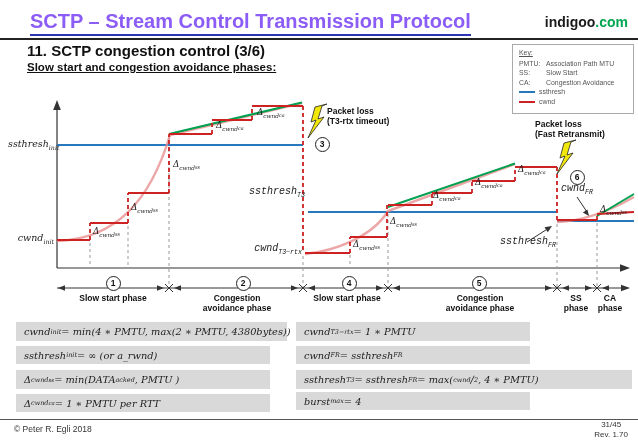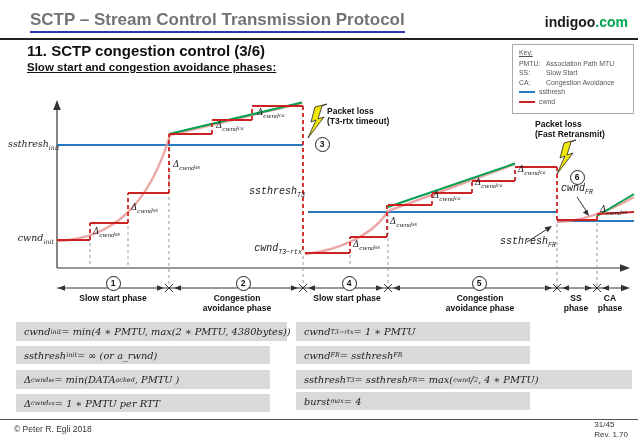--- a/index.html
+++ b/index.html
@@ -1,20 +1,20 @@
 <!DOCTYPE html>
 <html><head>
 <meta charset="utf-8">
 <style>
   html,body{margin:0;padding:0;background:#e8e8e8;}
   .slide{position:relative;width:638px;height:442px;background:#fff;overflow:hidden;
          font-family:"Liberation Sans",sans-serif;color:#111;}
   
-  .hdr-title{position:absolute;left:30px;top:10px;font-size:17px;font-weight:bold;
-             color:#737373;border-bottom:2px solid #2D35B5;padding-bottom:1px;white-space:nowrap;}
+  .hdr-title{position:absolute;left:30px;top:10px;font-size:20px;font-weight:bold;
+             color:#8b5cf6;border-bottom:2px solid #2D35B5;padding-bottom:1px;white-space:nowrap;}
   .brand{position:absolute;right:10px;top:14px;font-size:14px;font-weight:bold;color:#1a1a1a;}
   .brand .tld{color:#00A650;}
   .hdr-rule{position:absolute;left:0;top:38px;width:638px;height:2px;background:#222;}
   .heading{position:absolute;left:27px;top:42px;font-size:15px;font-weight:bold;color:#111;}
   .subheading{position:absolute;left:27px;top:61px;font-size:11.5px;font-weight:bold;
               text-decoration:underline;color:#111;}
   
   .keybox{position:absolute;left:512px;top:44px;width:122px;height:70px;border:1px solid #aaa;
           font-size:6.9px;color:#555;padding:3px 0 0 6px;box-sizing:border-box;line-height:9.5px;}
   .keybox .ktitle{text-decoration:underline;margin-bottom:1px;}
@@ -40,21 +40,21 @@
   .fbox{position:absolute;z-index:2;background:#D9D9D9;display:flex;align-items:center;
         padding-left:8px;box-sizing:border-box;font-family:"DejaVu Serif",serif;
         font-style:italic;font-size:9.8px;color:#1c1c1c;white-space:nowrap;}
   .fbox sub{font-size:66%;line-height:0;}
   .fbox sub.ss{font-size:56%;vertical-align:-0.5em;line-height:0;}
   .fbox sup{font-size:66%;line-height:0;}
   
   .ftr-rule{position:absolute;left:0;top:419px;width:638px;height:1px;background:#555;}
   .ftr-copy{position:absolute;left:14px;top:424px;font-size:8.5px;color:#333;}
   .ftr-right{position:absolute;right:10px;top:420px;font-size:8px;line-height:10px;
-             text-align:left;color:#333;}
+             text-align:center;color:#333;}
 </style>
 </head>
 <body>
 
 <div class="slide">
 
   <div class="hdr-title">SCTP – Stream Control Transmission Protocol</div>
   <div class="brand"><span>indigoo</span><span class="tld">.com</span></div>
   <div class="hdr-rule"></div>
   <div class="heading">11. SCTP congestion control (3/6)</div>

